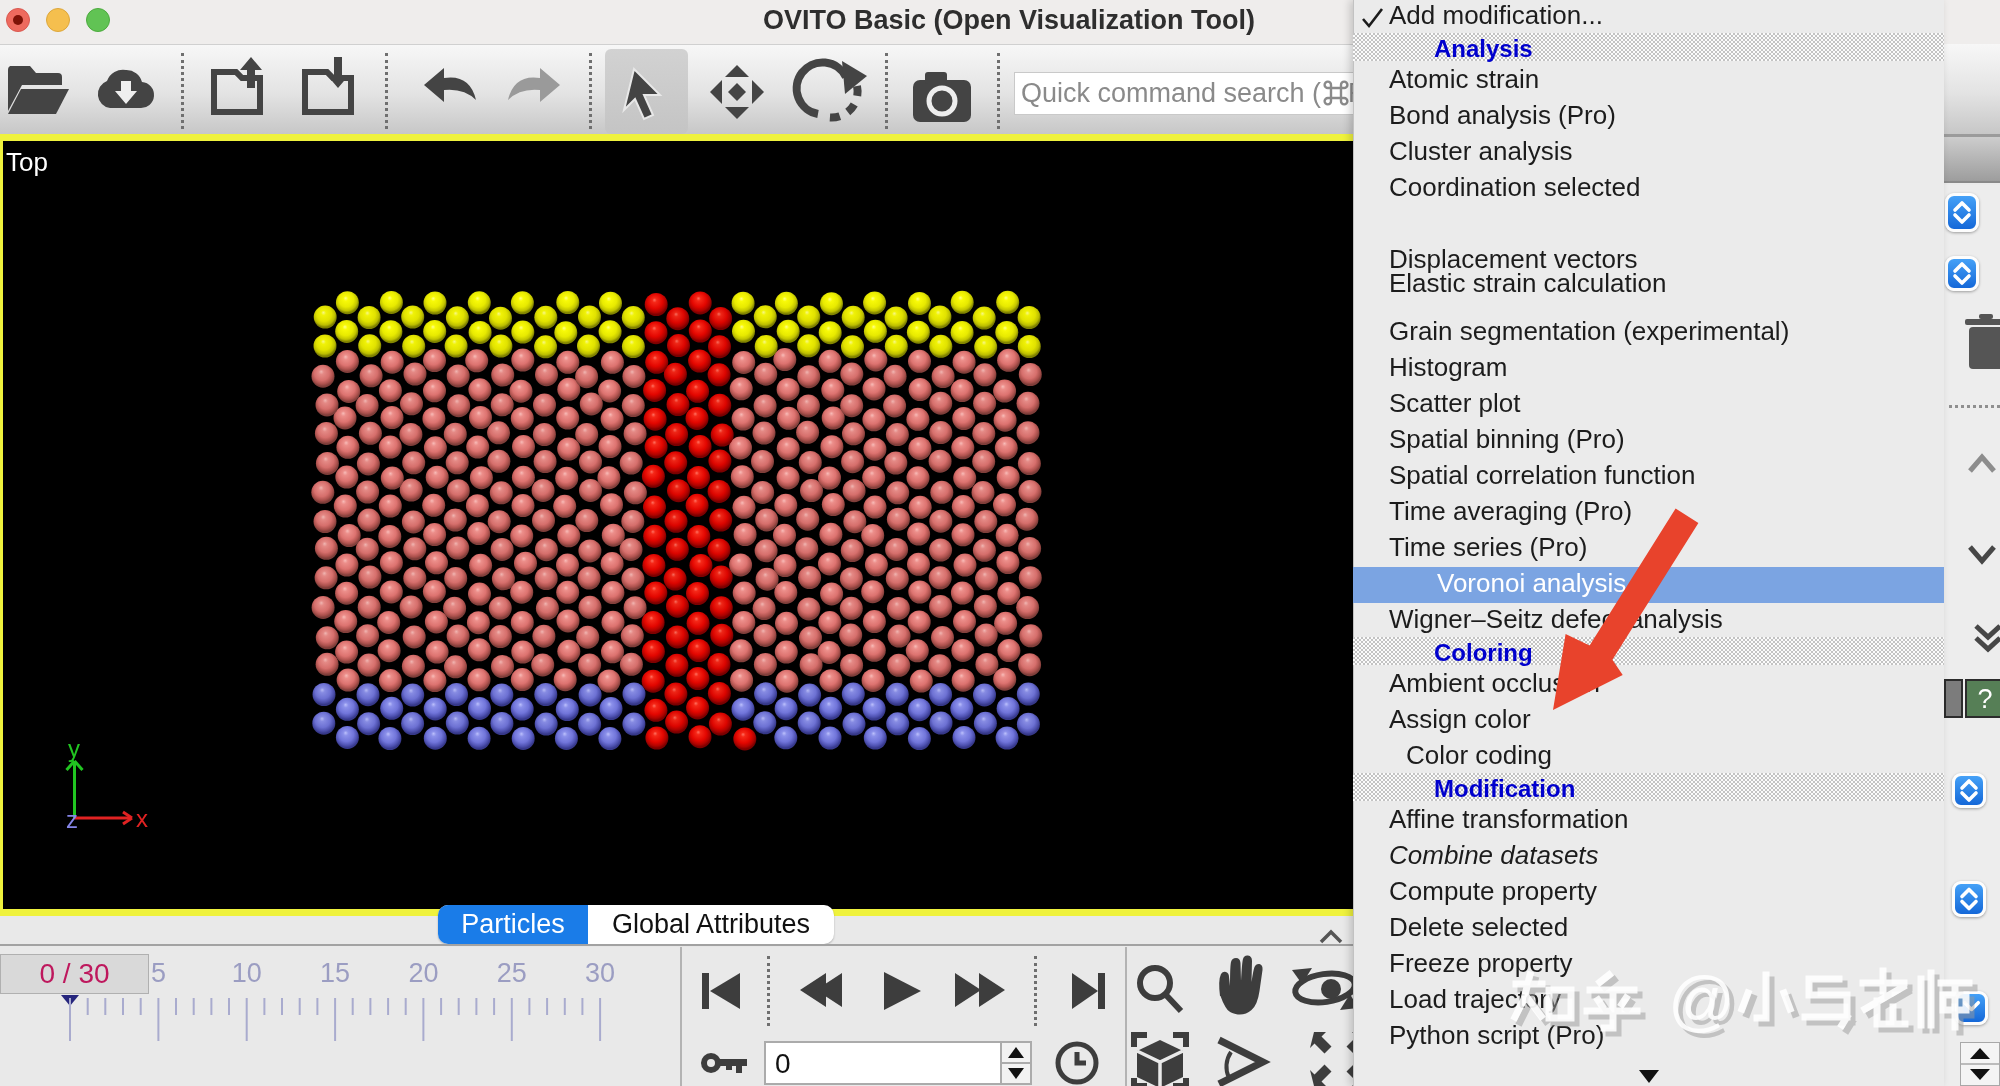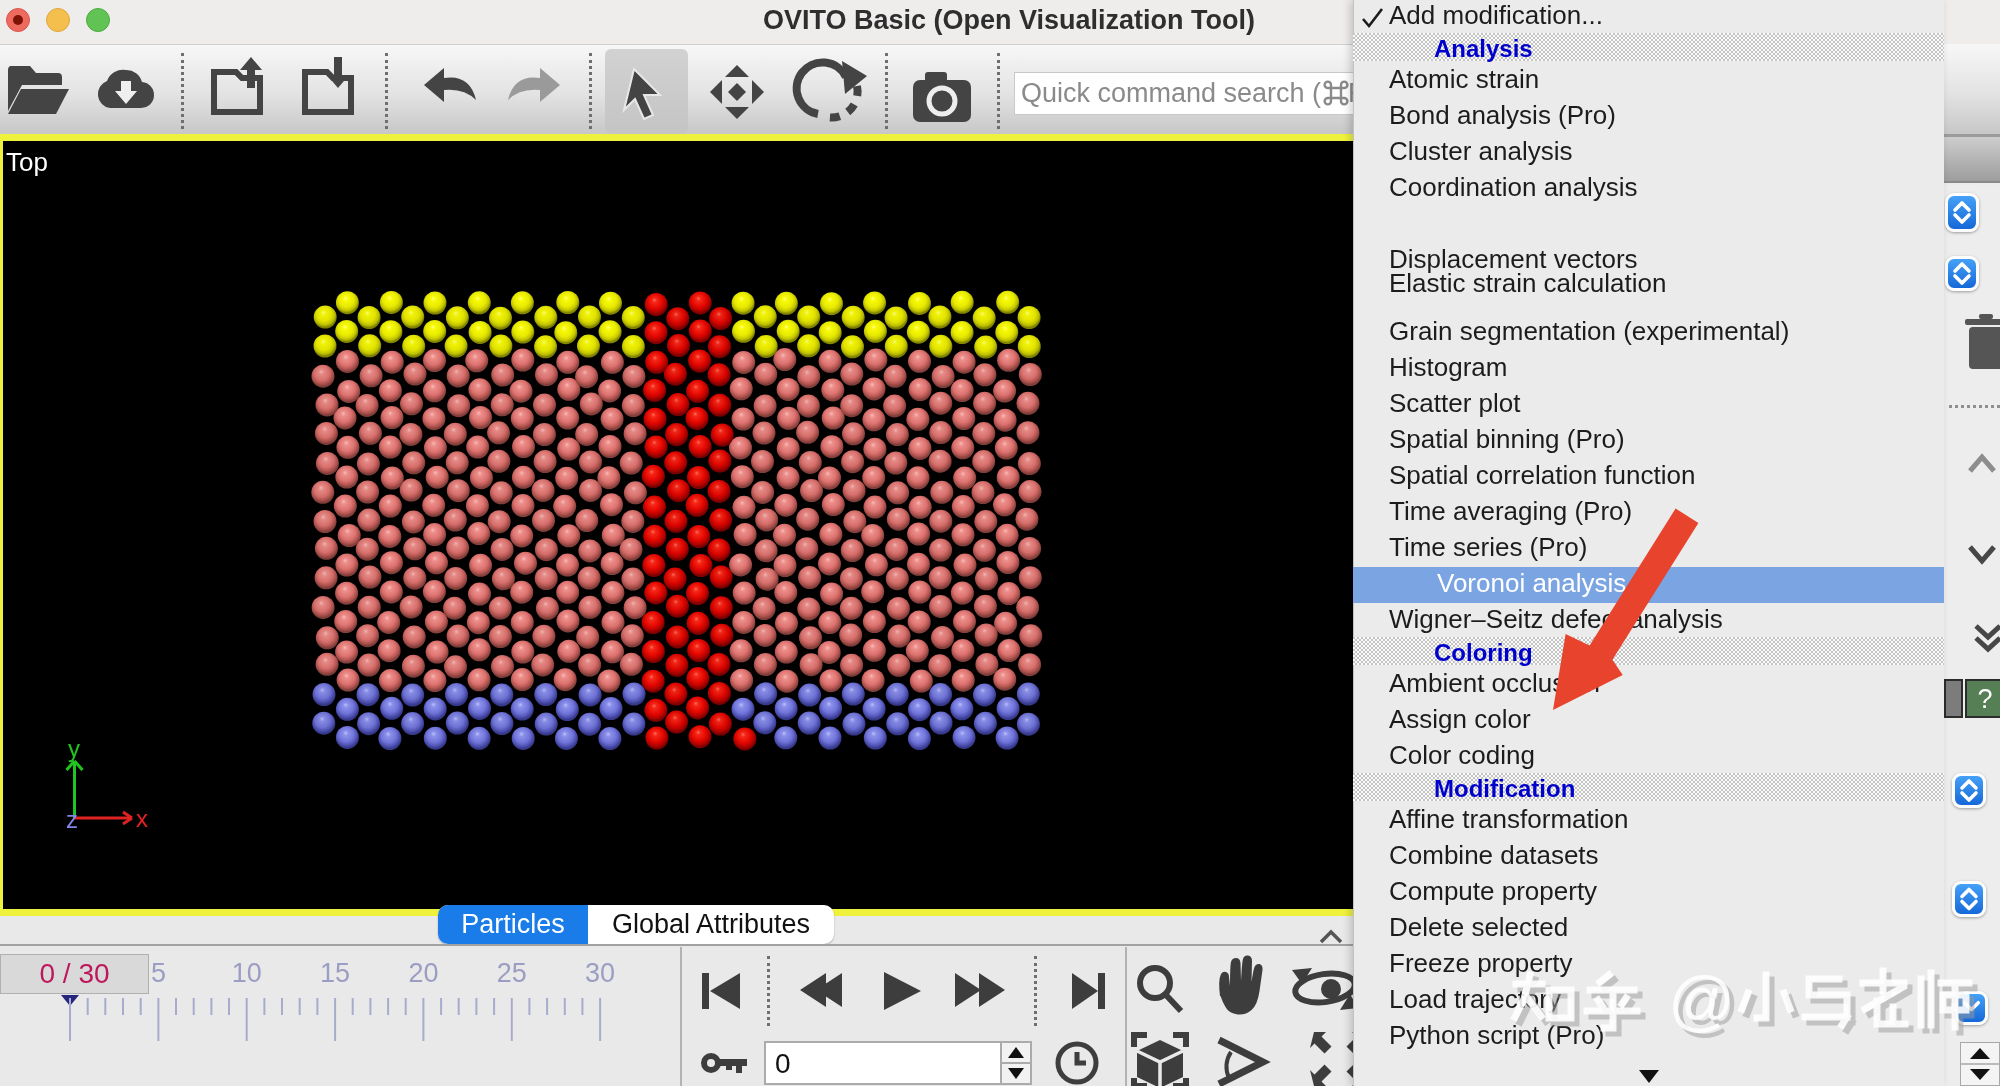--- a/index.html
+++ b/index.html
@@ -826,36 +826,36 @@
       <div class="mh" style="top:35px;">Analysis</div>
       <div style="position:absolute;left:0;top:567px;width:591px;height:36px;background:#7ba4e2;"></div>
       <div class="mi" style="top:568px;color:#ffffff;margin-left:48px;">Voronoi analysis</div>
       <div class="stip" style="top:637px;height:28px;"></div>
       <div class="mh" style="top:639px;">Coloring</div>
       <div class="stip" style="top:773px;height:28px;"></div>
       <div class="mh" style="top:775px;">Modification</div>
       <div class="mi" style="top:64px;">Atomic strain</div>
       <div class="mi" style="top:100px;">Bond analysis (Pro)</div>
       <div class="mi" style="top:136px;">Cluster analysis</div>
-      <div class="mi" style="top:172px;">Coordination analysis</div>
+      <div class="mi" style="top:172px;">Coordination selected</div>
       <div class="mi" style="top:244px;">Displacement vectors</div>
       <div class="mi" style="top:268px;">Elastic strain calculation</div>
       <div class="mi" style="top:316px;">Grain segmentation (experimental)</div>
       <div class="mi" style="top:352px;">Histogram</div>
       <div class="mi" style="top:388px;">Scatter plot</div>
       <div class="mi" style="top:424px;">Spatial binning (Pro)</div>
       <div class="mi" style="top:460px;">Spatial correlation function</div>
       <div class="mi" style="top:496px;">Time averaging (Pro)</div>
       <div class="mi" style="top:532px;">Time series (Pro)</div>
       <div class="mi" style="top:604px;">Wigner–Seitz defect analysis</div>
       <div class="mi" style="top:668px;">Ambient occlusion</div>
       <div class="mi" style="top:704px;">Assign color</div>
-      <div class="mi" style="top:740px;">Color coding</div>
+      <div class="mi" style="top:740px;margin-left:17px;">Color coding</div>
       <div class="mi" style="top:804px;">Affine transformation</div>
-      <div class="mi" style="top:840px;">Combine datasets</div>
+      <div class="mi" style="top:840px;font-style:italic;">Combine datasets</div>
       <div class="mi" style="top:876px;">Compute property</div>
       <div class="mi" style="top:912px;">Delete selected</div>
       <div class="mi" style="top:948px;">Freeze property</div>
       <div class="mi" style="top:984px;">Load trajectory</div>
       <div class="mi" style="top:1020px;">Python script (Pro)</div>
       <svg style="position:absolute;left:285px;top:1068px;" width="22" height="16" viewBox="0 0 22 16">
         <polygon points="1,2 21,2 11,15" fill="#111"></polygon>
       </svg>
     </div>
     <svg style="position:absolute;left:0;top:0;" width="2000" height="1086" viewBox="0 0 2000 1086">

